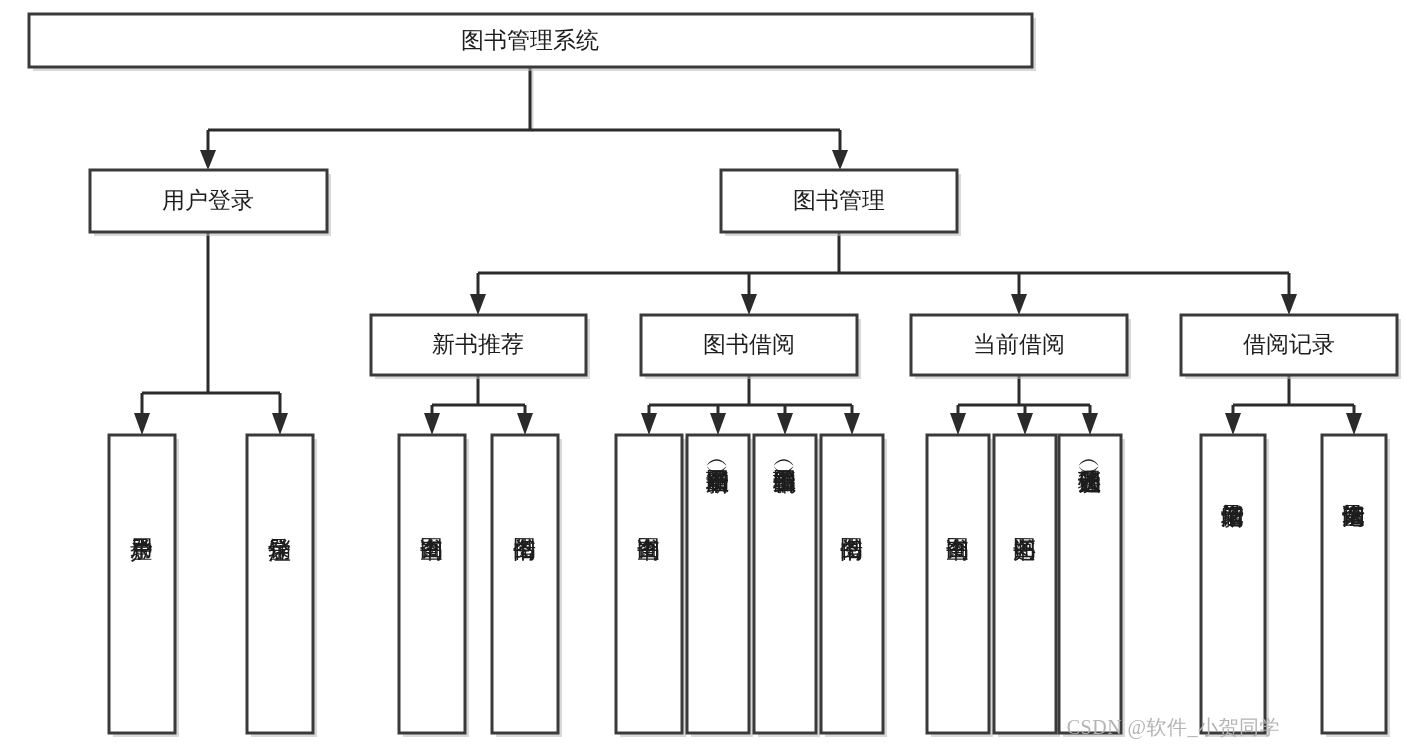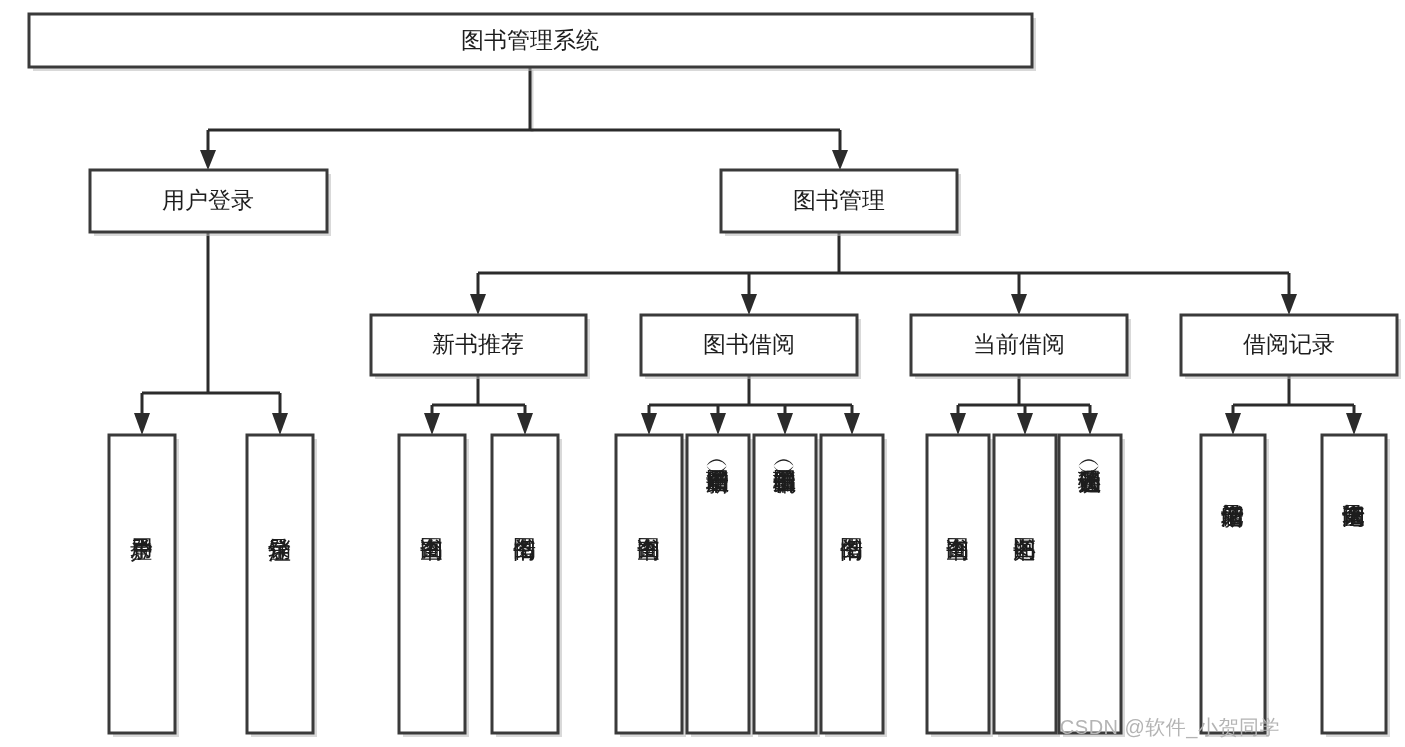--- a/index.html
+++ b/index.html
@@ -61,21 +61,21 @@
     font-size: 23px;
     fill: #1d1d1d;
     text-anchor: middle;
     writing-mode: vertical-rl;
     glyph-orientation-vertical: 0;
   }
   .watermark {
     position: absolute;
     right: 12px;
     bottom: 6px;
-    font-family: Liberation Sans, sans-serif;
+    font-family: Liberation Serif, serif;
     font-size: 20px;
     color: #b4b4b4;
     white-space: nowrap;
     letter-spacing: 0.5px;
   }
 </style>
 </head>
 <body>
 
 <div id="diagram-root">

